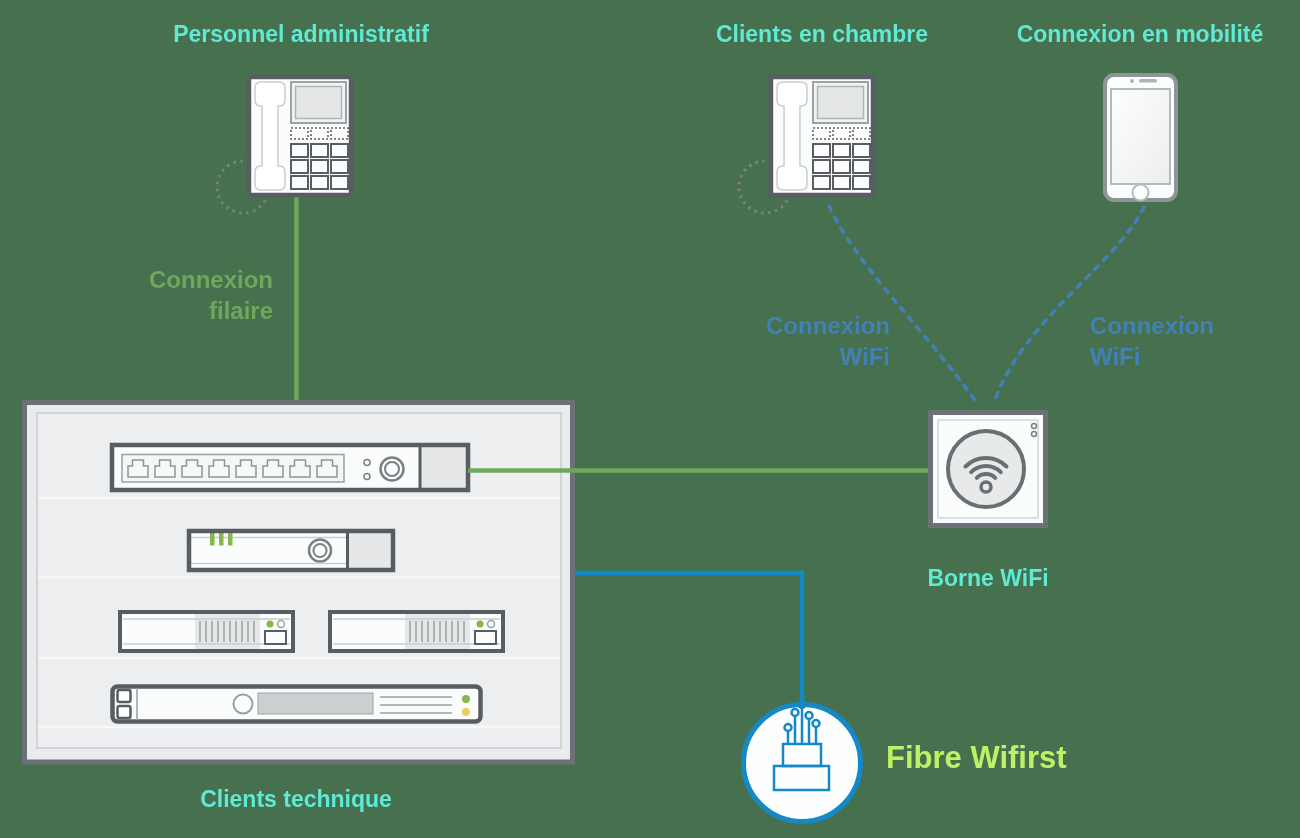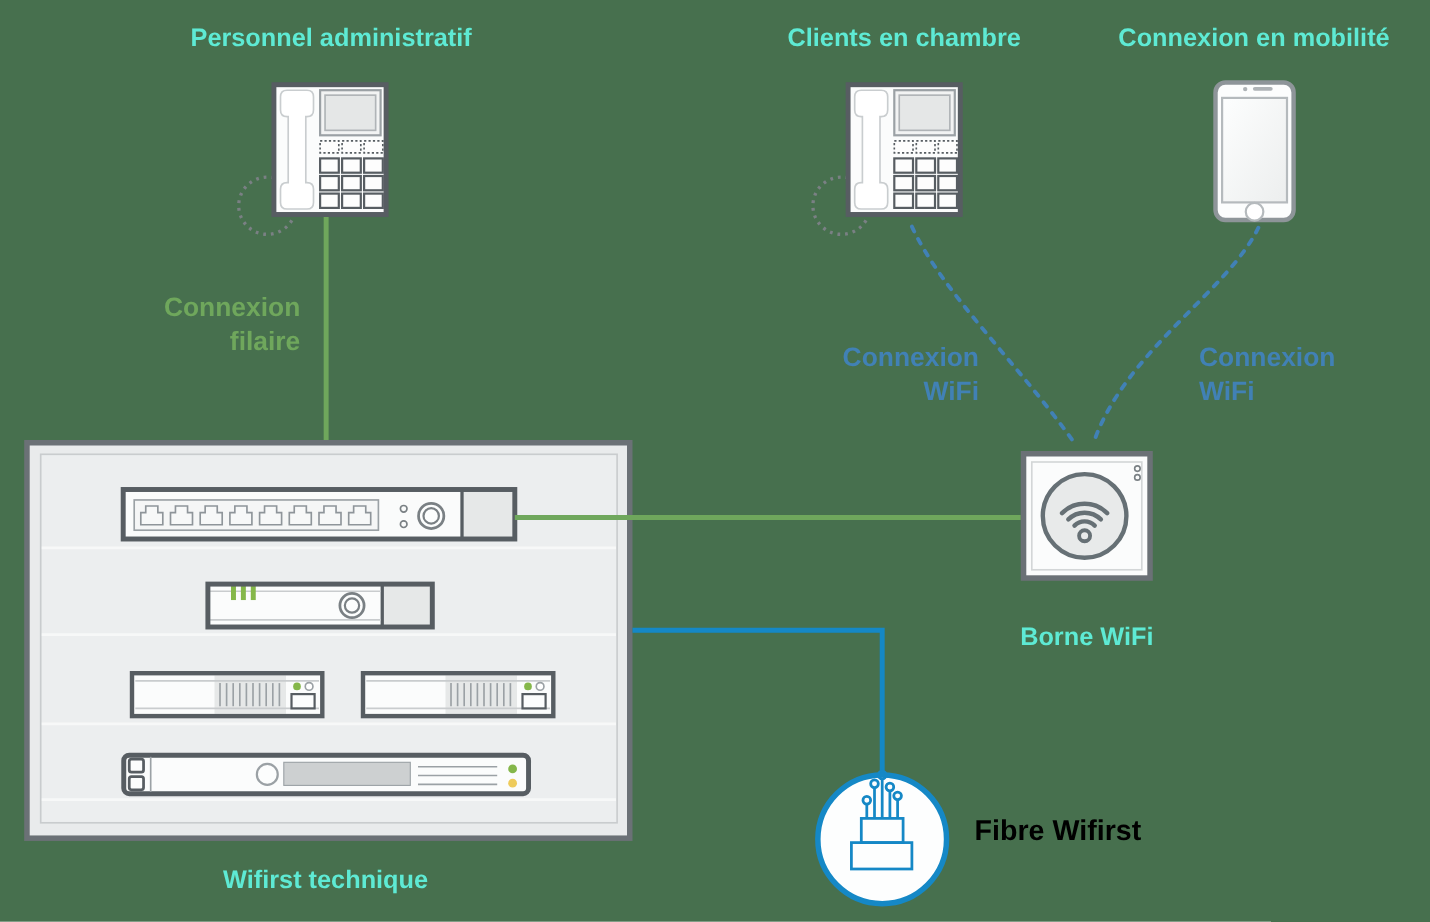--- a/index.html
+++ b/index.html
@@ -15,21 +15,21 @@
     position:absolute;
     font-weight:bold;
     white-space:pre-line;
   }
   .dark{color:#5eead4;font-size:23px;}
   .centered{transform:translateX(-50%);white-space:nowrap;}
   .conn{font-size:24px;line-height:31px;}
   .green{color:#6fa75c;}
   .blue{color:#4181b5;}
   .alignr{text-align:right;}
-  .fibre{color:#000000;font-size:26px;white-space:nowrap;}
+  .fibre{color:#bef264;font-size:31px;white-space:nowrap;}
 </style>
 </head>
 <body>
 
 <div class="stage">
 
 <svg width="1300" height="838" viewBox="0 0 1300 838">
   <defs>
     <linearGradient id="sg" x1="0" y1="0" x2="1" y2="1">
       <stop offset="0" stop-color="#fdfefe"></stop>
@@ -215,16 +215,16 @@
 <div class="lbl dark centered" style="left:1140px;top:21px;">Connexion en mobilité</div>
 
 <div class="lbl conn green alignr" style="right:1027px;top:264px;">Connexion
 filaire</div>
 <div class="lbl conn blue alignr" style="right:410px;top:310px;">Connexion
 WiFi</div>
 <div class="lbl conn blue" style="left:1090px;top:310px;">Connexion
 WiFi</div>
 
 <div class="lbl dark centered" style="left:988px;top:549px;margin-top:16px;">Borne WiFi</div>
-<div class="lbl dark centered" style="left:296px;top:786px;">Wifirst technique</div>
+<div class="lbl dark centered" style="left:296px;top:786px;">Clients technique</div>
 <div class="lbl fibre" style="left:886px;top:740px;">Fibre Wifirst</div>
 
 </div>
 
 </body></html>

